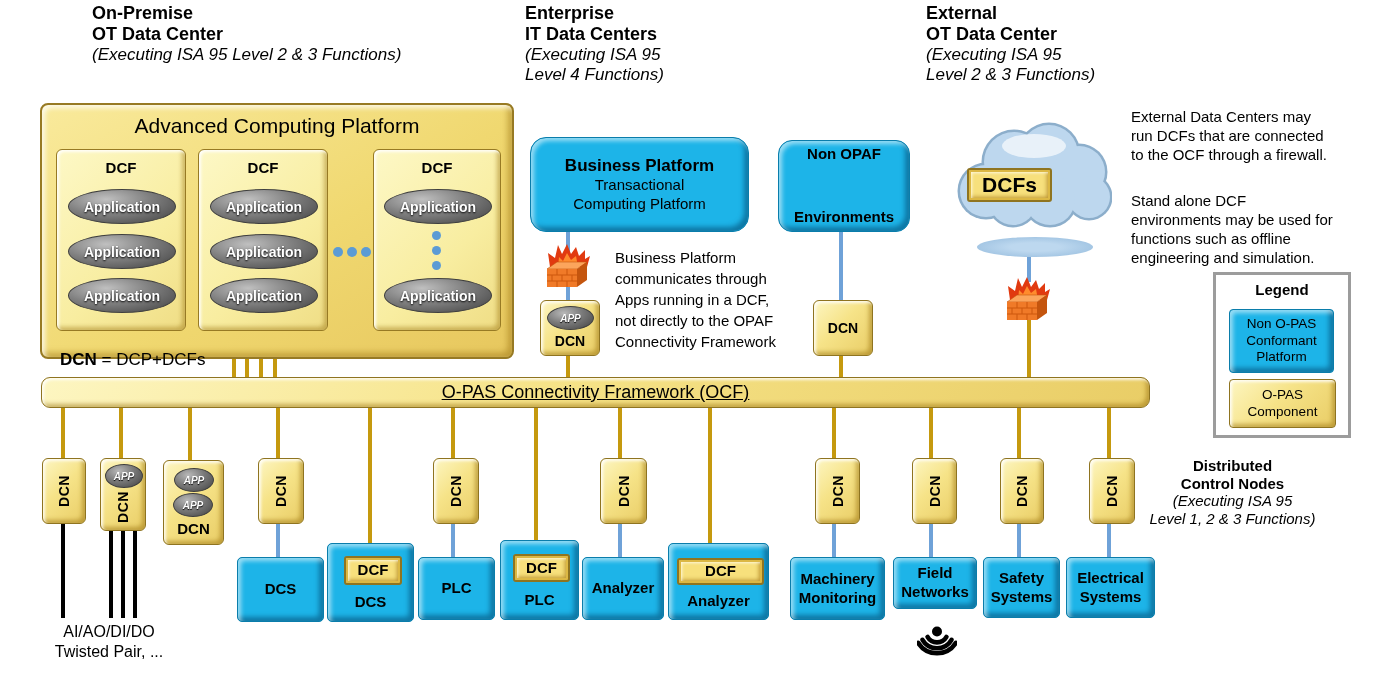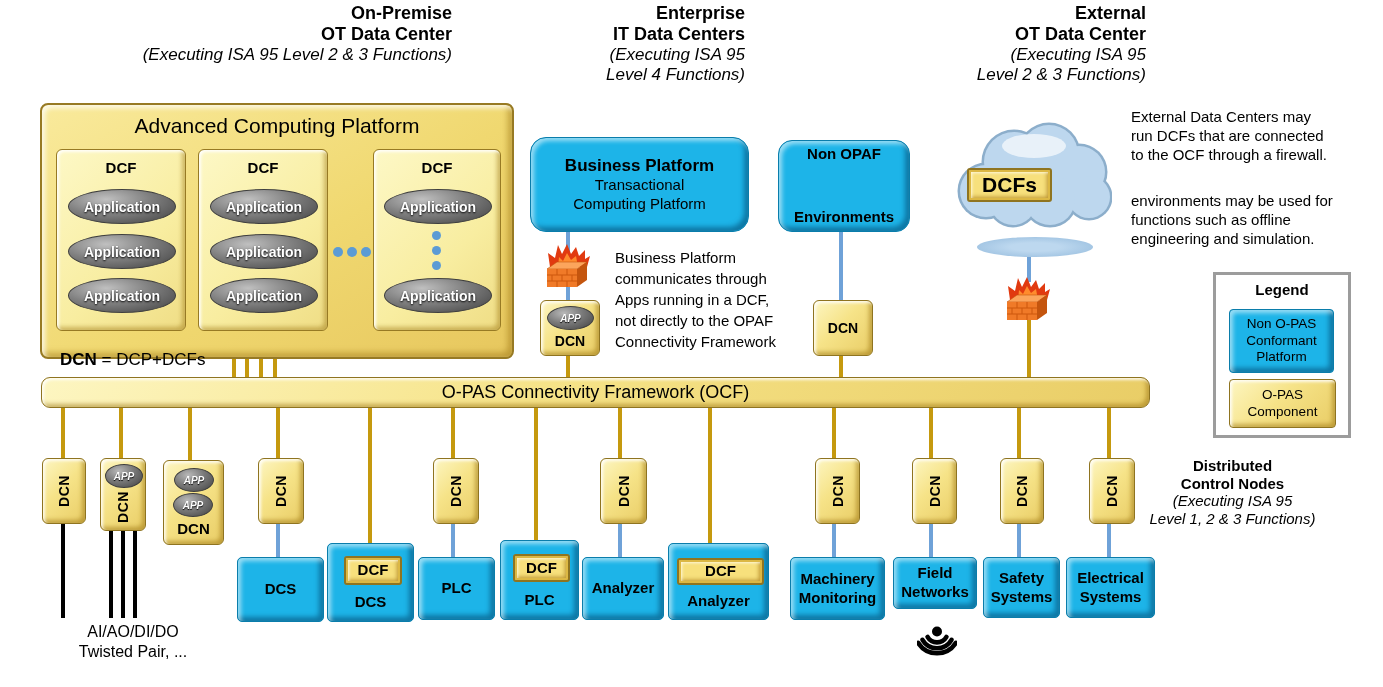--- a/index.html
+++ b/index.html
@@ -24,21 +24,21 @@
   .dcf-chip{position:absolute;background:#f7e07c;border:2px solid #8f7420;border-radius:3px;
             box-shadow:inset 0 0 0 2px #dcb844, inset 3px 3px 3px rgba(255,255,255,.75), inset -3px -3px 4px rgba(150,100,0,.6);
             display:flex;align-items:center;justify-content:center;font-weight:bold;font-size:15px;}
   
   .bbox{position:absolute;background:#1db4e8;border:1px solid #0a7dab;border-radius:5px;
         box-shadow:inset 3px 3px 4px rgba(255,255,255,.55), inset -4px -4px 5px rgba(0,70,110,.55);
         display:flex;align-items:center;justify-content:center;text-align:center;
         font-weight:bold;font-size:15px;line-height:1.25;}
   .bp{border-radius:16px;flex-direction:column;}
   
-  .hdr{position:absolute;text-align:right;font-size:18px;font-weight:bold;line-height:21px;}
+  .hdr{position:absolute;text-align:left;font-size:18px;font-weight:bold;line-height:21px;}
   .hdr .it{font-weight:normal;font-style:italic;font-size:17px;line-height:20px;}
   .note{position:absolute;font-size:15px;line-height:19px;}
   .dcn-rot{position:absolute;display:flex;align-items:center;justify-content:center;}
   .dcn-rot span{transform:rotate(-90deg);font-weight:bold;font-size:14px;letter-spacing:.5px;}
   .app-oval{position:absolute;border-radius:50%;border:1px solid #3f3f3f;
             background:radial-gradient(ellipse at 35% 28%,#b8b8b8 0%,#7a7a7a 45%,#4b4b4b 90%);
             color:#fff;font-weight:bold;font-style:italic;font-size:10px;
             display:flex;align-items:center;justify-content:center;text-shadow:0 1px 1px #000;}
   .app-big{position:absolute;border-radius:50%;border:1px solid #3f3f3f;
            background:radial-gradient(ellipse at 35% 28%,#c0c0c0 0%,#808080 45%,#4b4b4b 90%);
@@ -141,21 +141,21 @@
       <div class="dot" style="left:58px;top:111px;width:9px;height:9px;"></div>
       <div class="app-big" style="left:10px;top:128px;width:106px;height:33px;">Application</div>
     </div>
   </div>
 
   <div class="abs" style="left:60px;top:350px;font-size:17px;">
     <span style="font-weight:bold;">DCN</span><span> = DCP+DCFs</span>
   </div>
 
   <div class="ybox ocfbar" style="left:41px;top:377px;width:1107px;height:29px;display:flex;align-items:center;justify-content:center;">
-    <span style="font-size:18px;">O-PAS Connectivity Framework (OCF)</span>
+    <span style="font-size:18px;text-decoration:underline;">O-PAS Connectivity Framework (OCF)</span>
   </div>
 
   <div class="bbox bp" style="left:530px;top:137px;width:217px;height:93px;">
     <div style="font-size:17px;">Business Platform</div>
     <div style="font-weight:normal;font-size:15px;">Transactional</div>
     <div style="font-weight:normal;font-size:15px;text-align:center;">Computing Platform</div>
   </div>
 
   <svg class="abs" style="left:545px;top:243px;" width="46" height="45" viewBox="0 0 46 45">
     <polygon points="5,24 3,10 10,15 13,2 17,11 22,1 26,11 31,4 34,13 40,7 40,16 45,13 42,24" fill="#e13a10"></polygon>
@@ -241,20 +241,21 @@
         <line x1="22" y1="38" x2="22" y2="44"></line>
     </g>
   </svg>
 
   <div class="note" style="left:1131px;top:107px;width:235px;">
     <div>External Data Centers may</div>
     <div>run DCFs that are connected</div>
     <div>to the OCF through a firewall.</div>
   </div>
   <div class="note" style="left:1131px;top:191px;width:235px;">
+    <div>Stand alone DCF</div>
     <div>environments may be used for</div>
     <div>functions such as offline</div>
     <div>engineering and simulation.</div>
   </div>
 
   <div class="legend" style="left:1213px;top:272px;width:132px;height:160px;">
     <div class="abs" style="left:0;top:6px;width:100%;text-align:center;font-weight:bold;font-size:15px;">Legend</div>
     <div class="bbox" style="left:13px;top:34px;width:105px;height:64px;font-weight:normal;font-size:13.5px;border-radius:4px;padding:0 4px;box-sizing:border-box;">
       <span>Non O-PAS Conformant Platform</span>
     </div>
@@ -295,21 +296,21 @@
   <div class="ybox dcn-rot" style="left:912px;top:458px;width:43px;height:64px;">
       <span>DCN</span>
     </div>
   <div class="ybox dcn-rot" style="left:1000px;top:458px;width:42px;height:64px;">
       <span>DCN</span>
     </div>
   <div class="ybox dcn-rot" style="left:1089px;top:458px;width:44px;height:64px;">
       <span>DCN</span>
     </div>
 
-  <div class="abs" style="left:48px;top:622px;width:170px;text-align:center;font-size:16px;line-height:20px;">
+  <div class="abs" style="left:24px;top:622px;width:170px;text-align:center;font-size:16px;line-height:20px;">
     <div>AI/AO/DI/DO</div>
     <div>Twisted Pair, ...</div>
   </div>
 
   <div class="bbox" style="left:237px;top:557px;width:85px;height:63px;">
     <span>DCS</span>
   </div>
 
   <div class="bbox" style="left:327px;top:543px;width:85px;height:77px;align-items:flex-end;">
     <div class="dcf-chip" style="left:16px;top:12px;width:54px;height:25px;">

